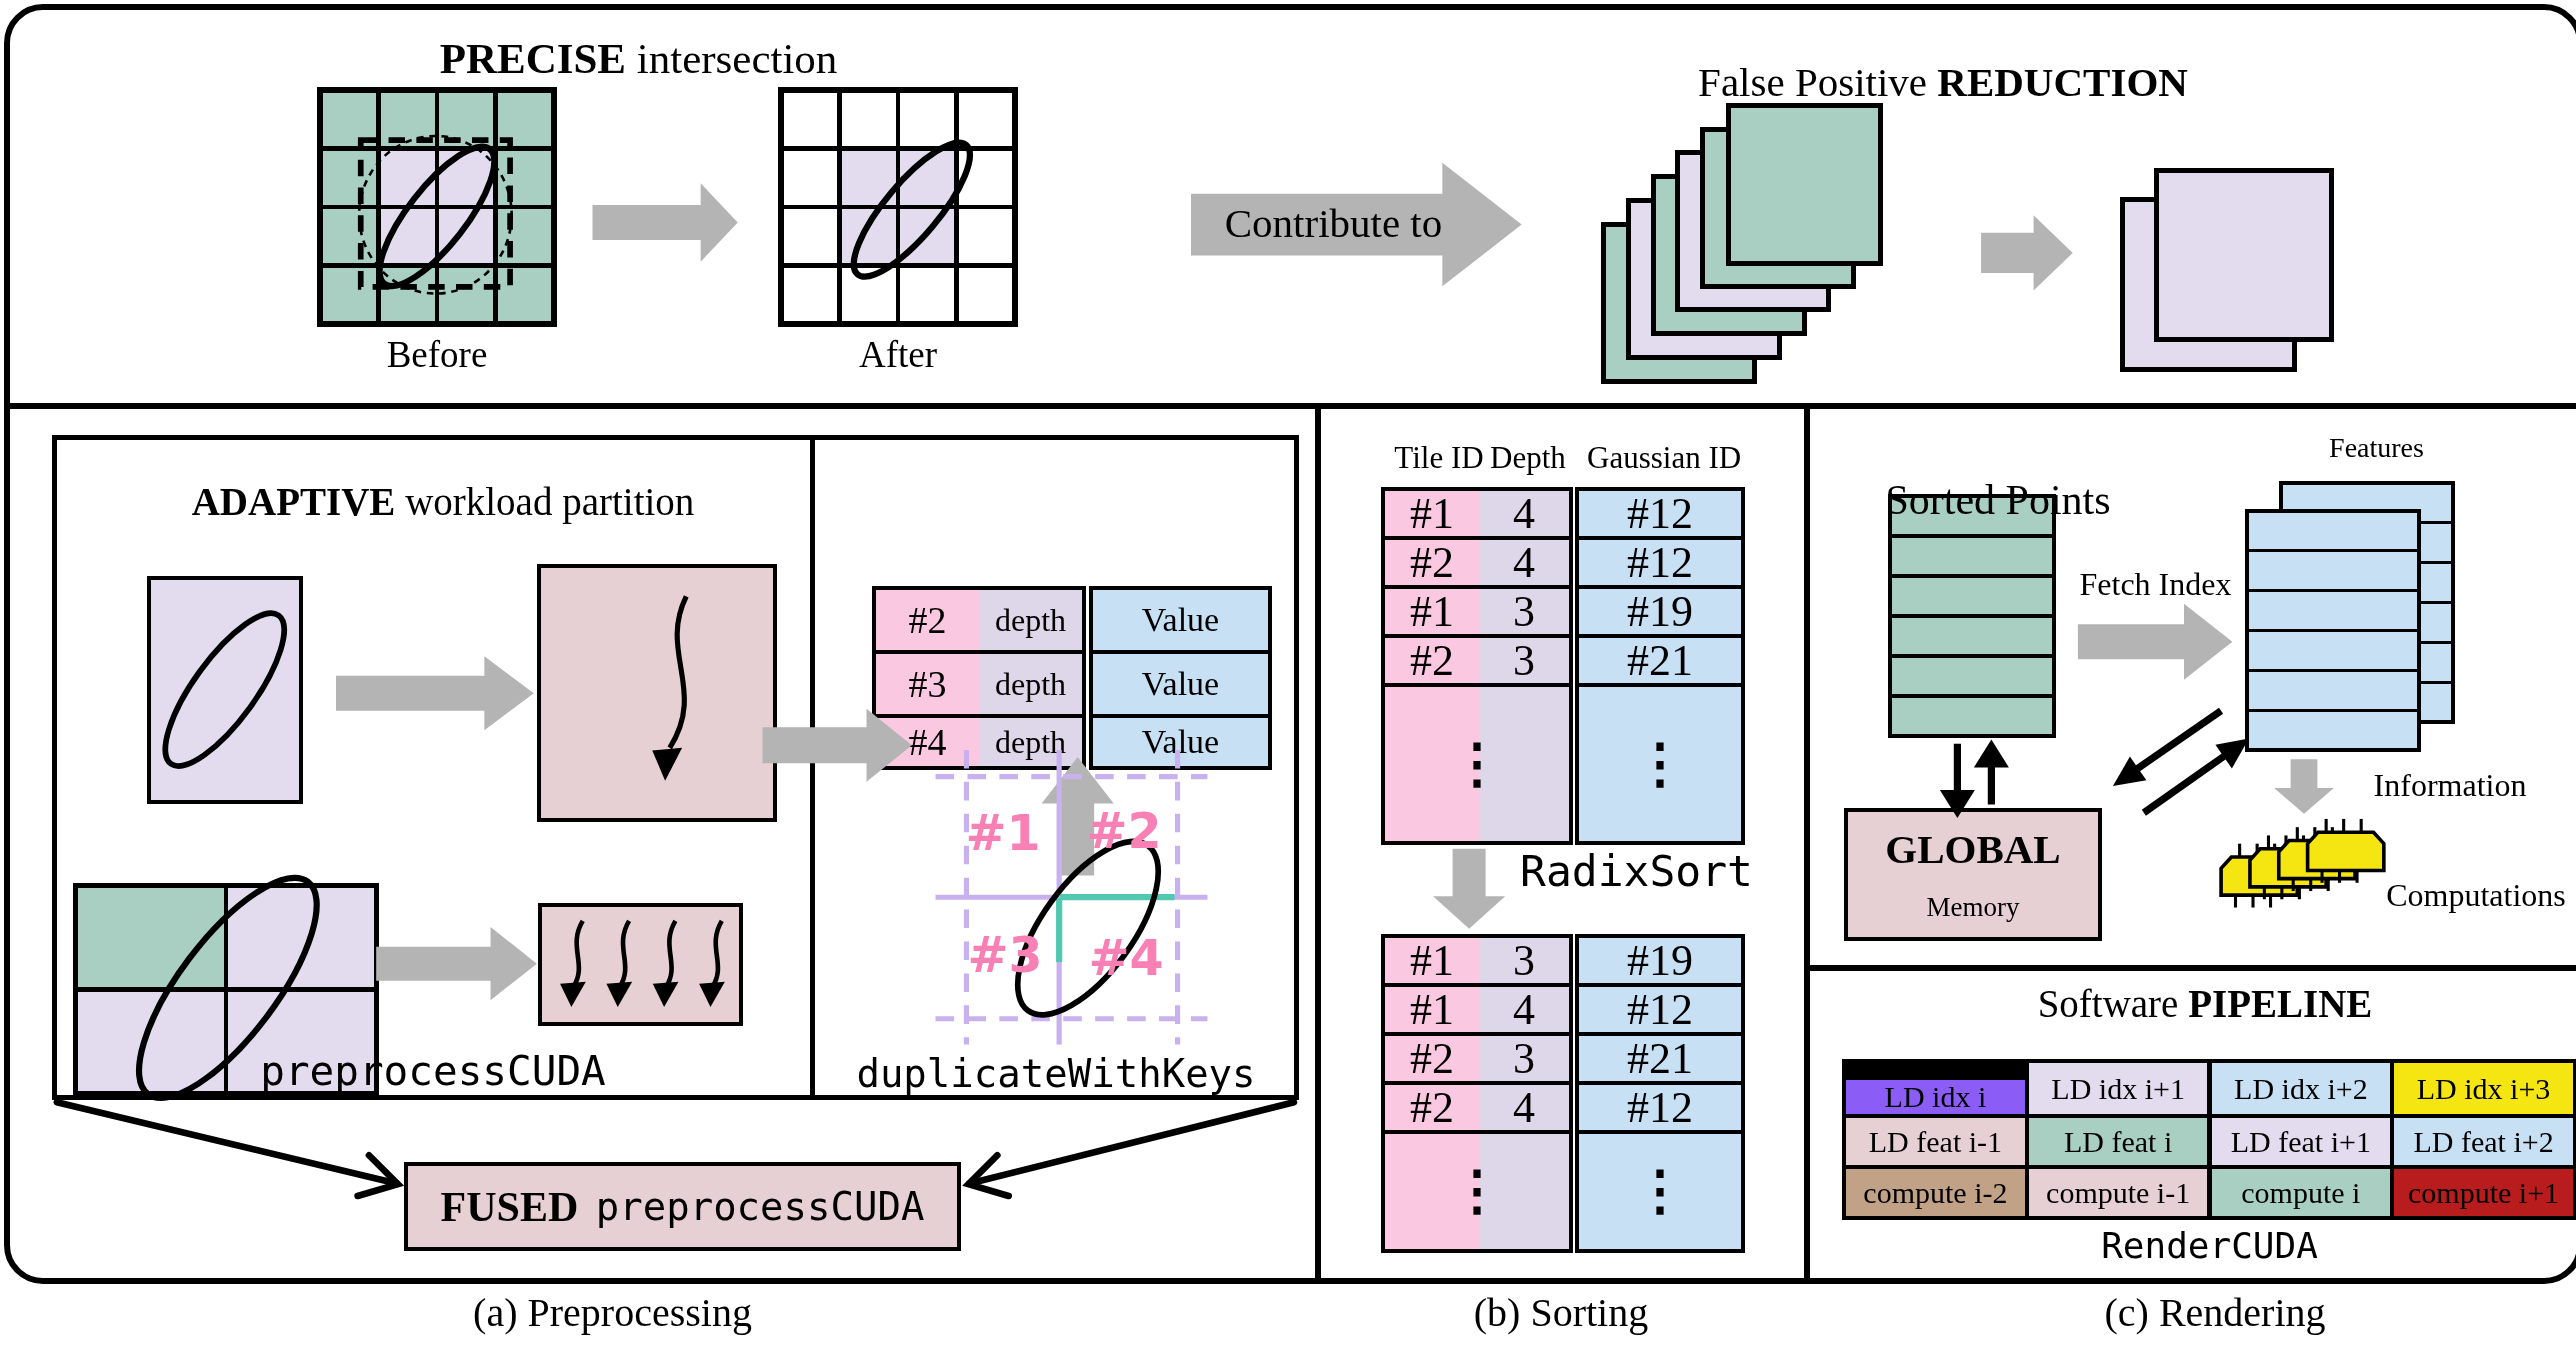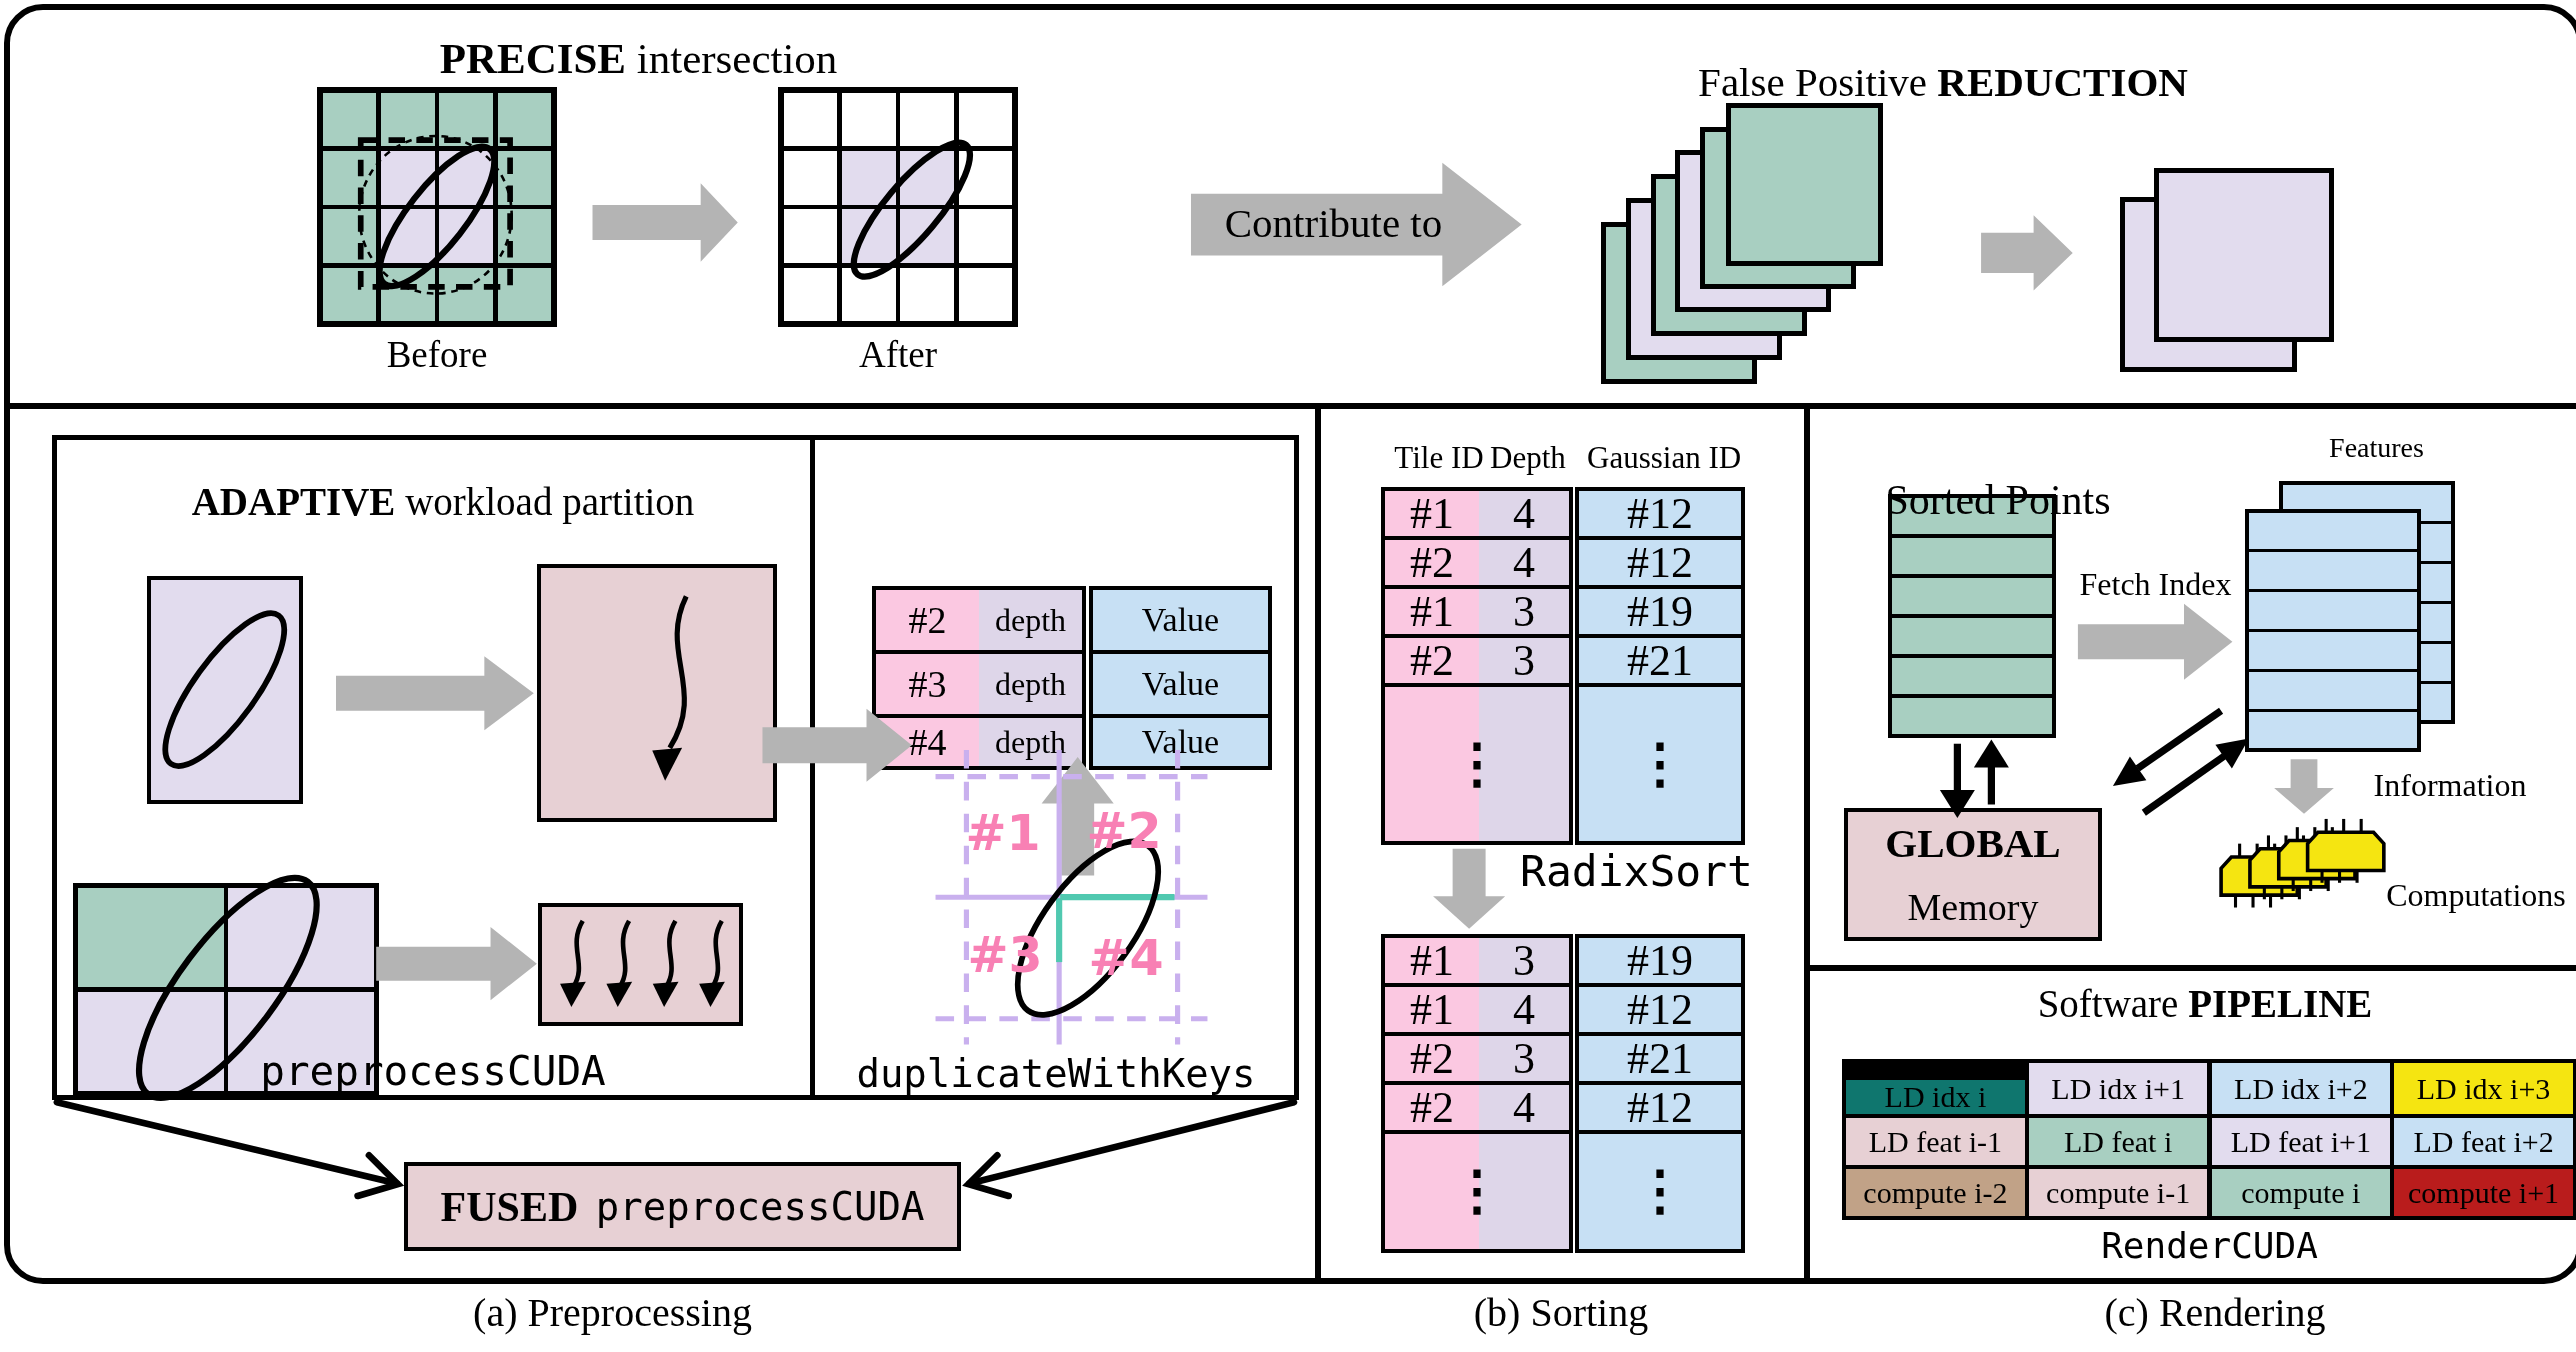--- a/index.html
+++ b/index.html
@@ -283,32 +283,32 @@
       <span style="background:var(--blue);"></span>
     <span style="background:var(--blue);"></span>
       <span style="background:var(--blue);"></span>
       <span style="background:var(--blue);"></span>
   </div>
 
   <div class="lbl" style="left:2055px;top:568px;width:201px;font-size:32px;">Fetch Index</div>
 
   <div class="fill" style="left:1844px;top:808px;width:258px;height:133px;background:var(--rose);display:flex;flex-direction:column;align-items:center;justify-content:center;z-index:4;">
     <span class="b" style="font-size:41px;line-height:1.1;">GLOBAL</span>
-    <span style="font-size:38px;line-height:1.1;margin-top:21px;">Memory</span>
+    <span style="font-size:27px;line-height:1.1;margin-top:21px;">Memory</span>
   </div>
 
   <div class="lbl" style="left:2347px;top:769px;width:206px;font-size:32px;">Information</div>
   <div class="lbl" style="left:2365px;top:879px;width:222px;font-size:32px;">Computations</div>
 
   <div class="lbl" style="left:1834px;top:984px;width:742px;font-size:39px;">
     <span>Software </span><span class="b">PIPELINE</span>
   </div>
 
   <div id="pipe" style="left:1842px;top:1059px;width:735px;height:161px;">
-    <span class="pcell" style="background: #0f766e; margin-top: 17px;">LD idx i</span>
+    <span class="pcell" style="background: #8b5cf6; margin-top: 17px;">LD idx i</span>
     <span class="pcell" style="background: rgb(226, 220, 238);">LD idx i+1</span>
     <span class="pcell" style="background: rgb(199, 224, 244);">LD idx i+2</span>
     <span class="pcell" style="background: rgb(245, 229, 17);">LD idx i+3</span>
     <span class="pcell" style="background: rgb(231, 208, 212);">LD feat i-1</span>
     <span class="pcell" style="background: rgb(168, 207, 193);">LD feat i</span>
     <span class="pcell" style="background: rgb(226, 220, 238);">LD feat i+1</span>
     <span class="pcell" style="background: rgb(199, 224, 244);">LD feat i+2</span>
     <span class="pcell" style="background: rgb(193, 162, 135);">compute i-2</span>
     <span class="pcell" style="background: rgb(231, 208, 212);">compute i-1</span>
     <span class="pcell" style="background: rgb(168, 207, 193);">compute i</span>

